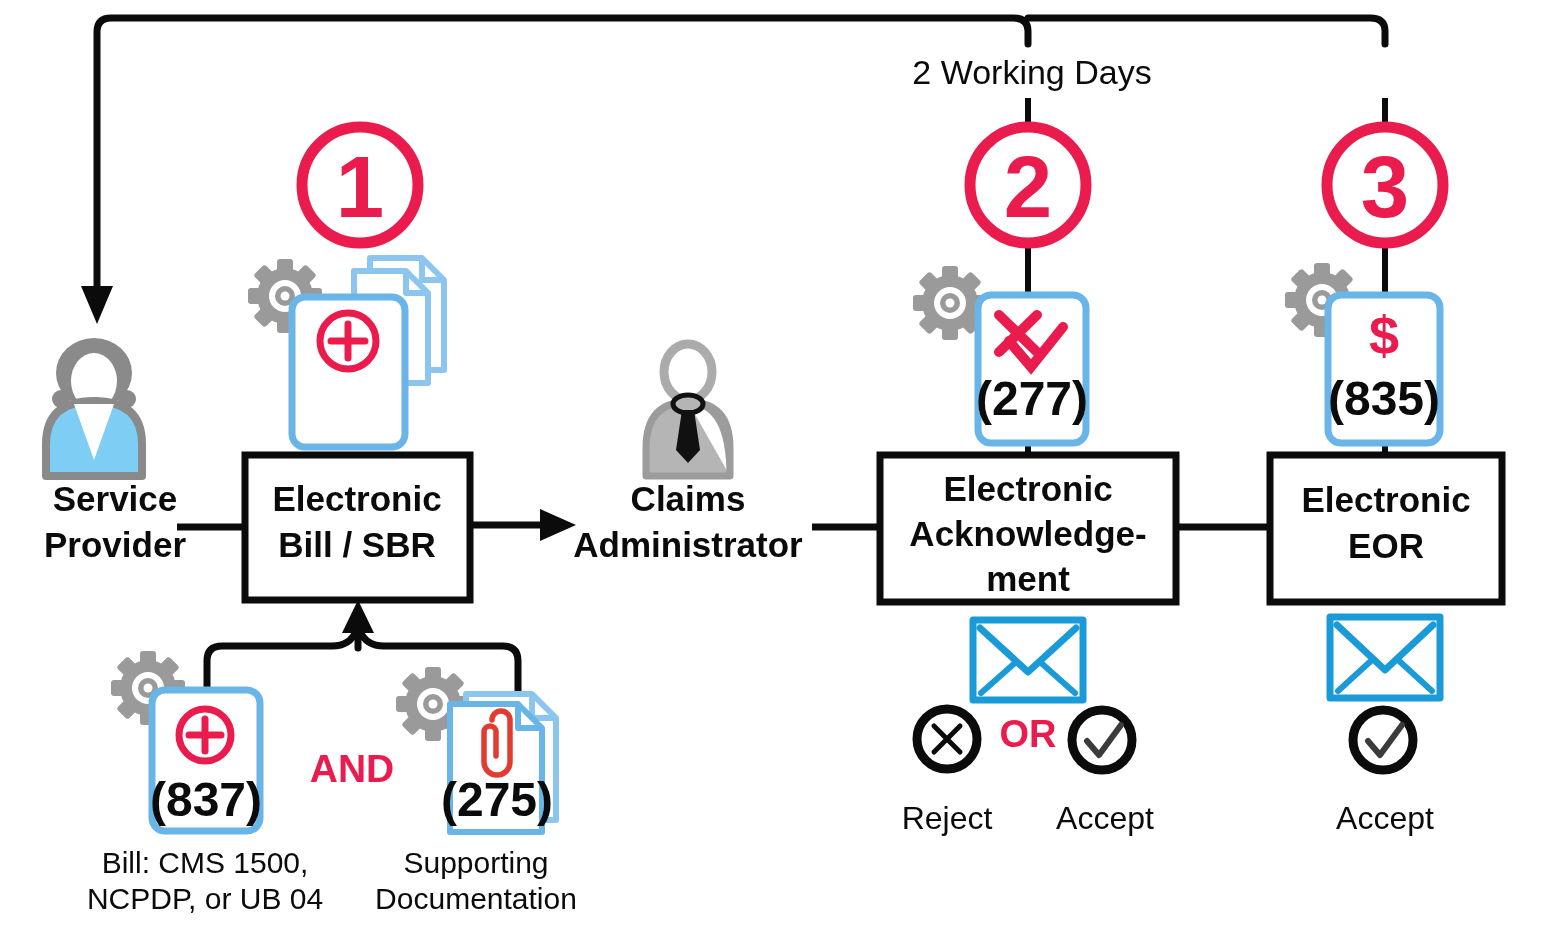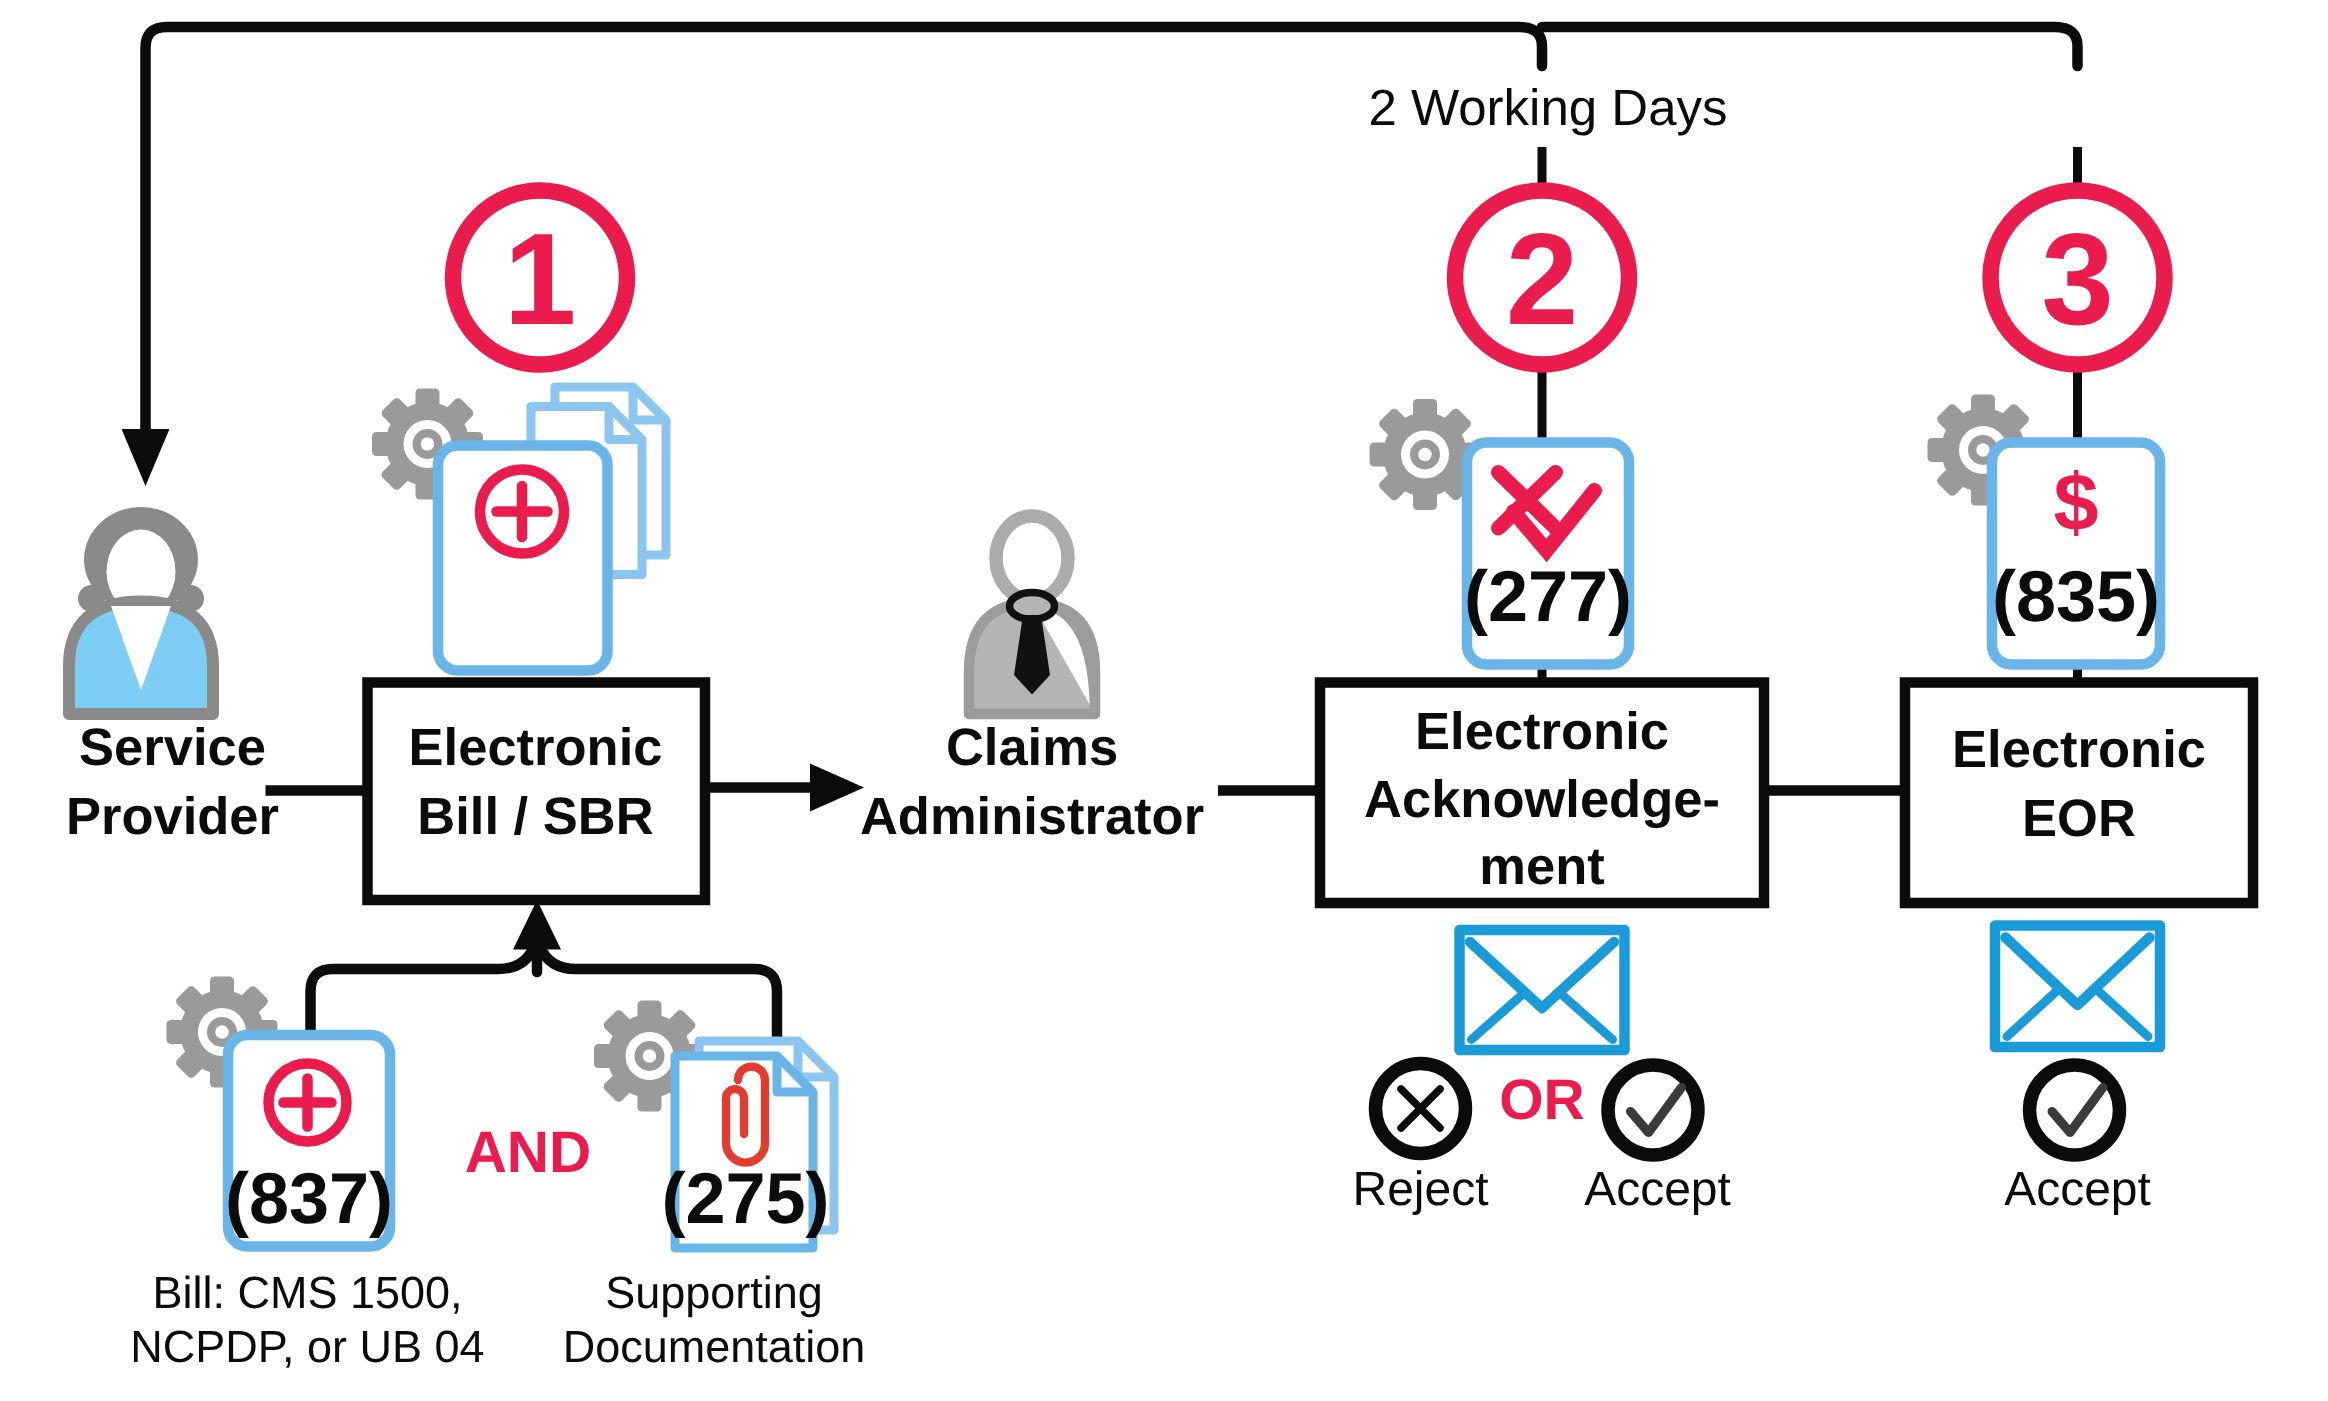--- a/index.html
+++ b/index.html
@@ -14,21 +14,21 @@
   }
   .days{font-size:34px;font-weight:400;}
   .stepnum{font-size:87px;font-weight:700;color:#EA1C4D;}
   .boxlabel{font-size:35px;font-weight:700;line-height:46px;}
   .actorlabel{font-size:35px;font-weight:700;line-height:46px;}
   .code{font-size:48px;font-weight:700;}
   .dollar{font-size:54px;font-weight:700;color:#EA1C4D;}
   .crimsonop{font-weight:700;color:#EA1C4D;}
   .and{font-size:39px;}
   .or{font-size:38px;}
-  .outcome{font-size:32px;font-weight:400;}
+  .outcome{font-size:32px;font-weight:400;margin-top:25px;}
   .caption{font-size:30px;font-weight:400;line-height:36px;}
 </style>
 </head>
 <body>
 
 <div id="stage">
 
   <svg width="1552" height="934" viewBox="0 0 1552 934">
     <defs>
       <g id="gear">

